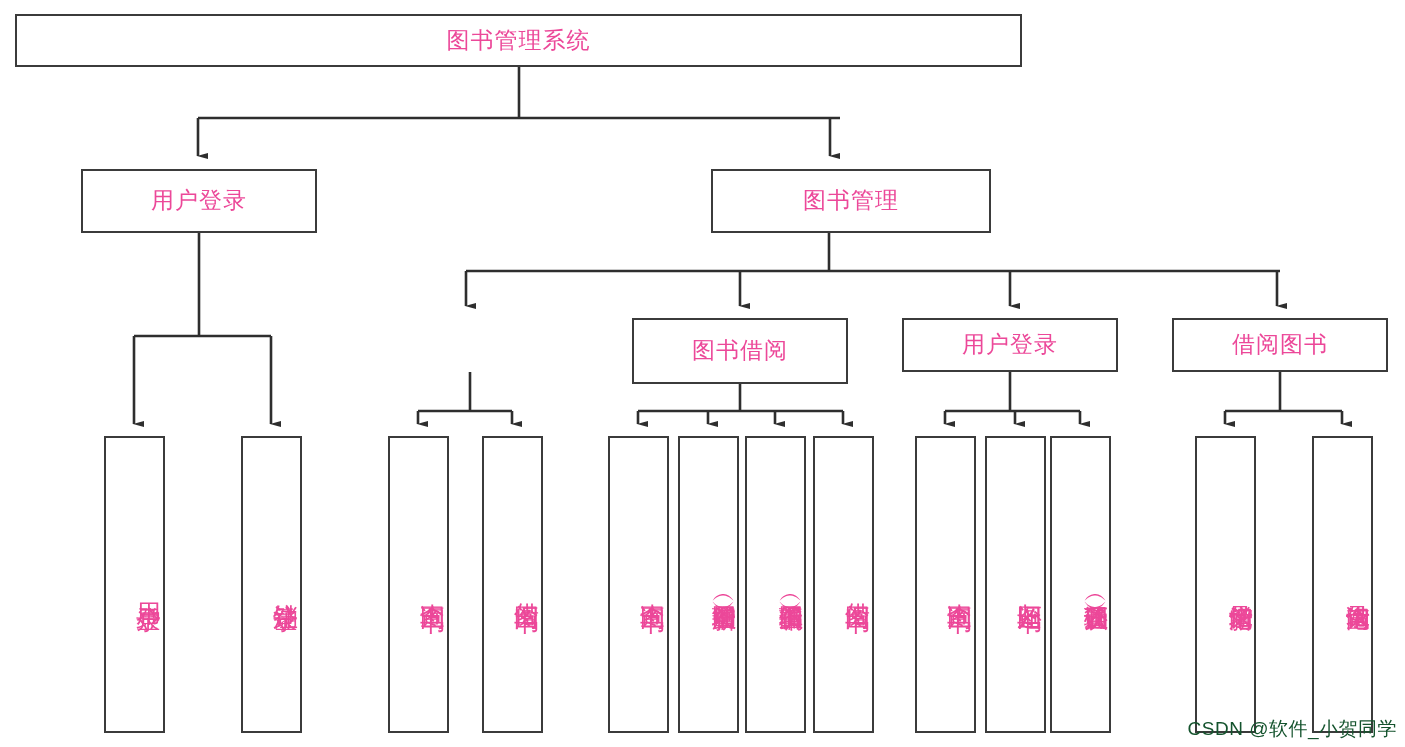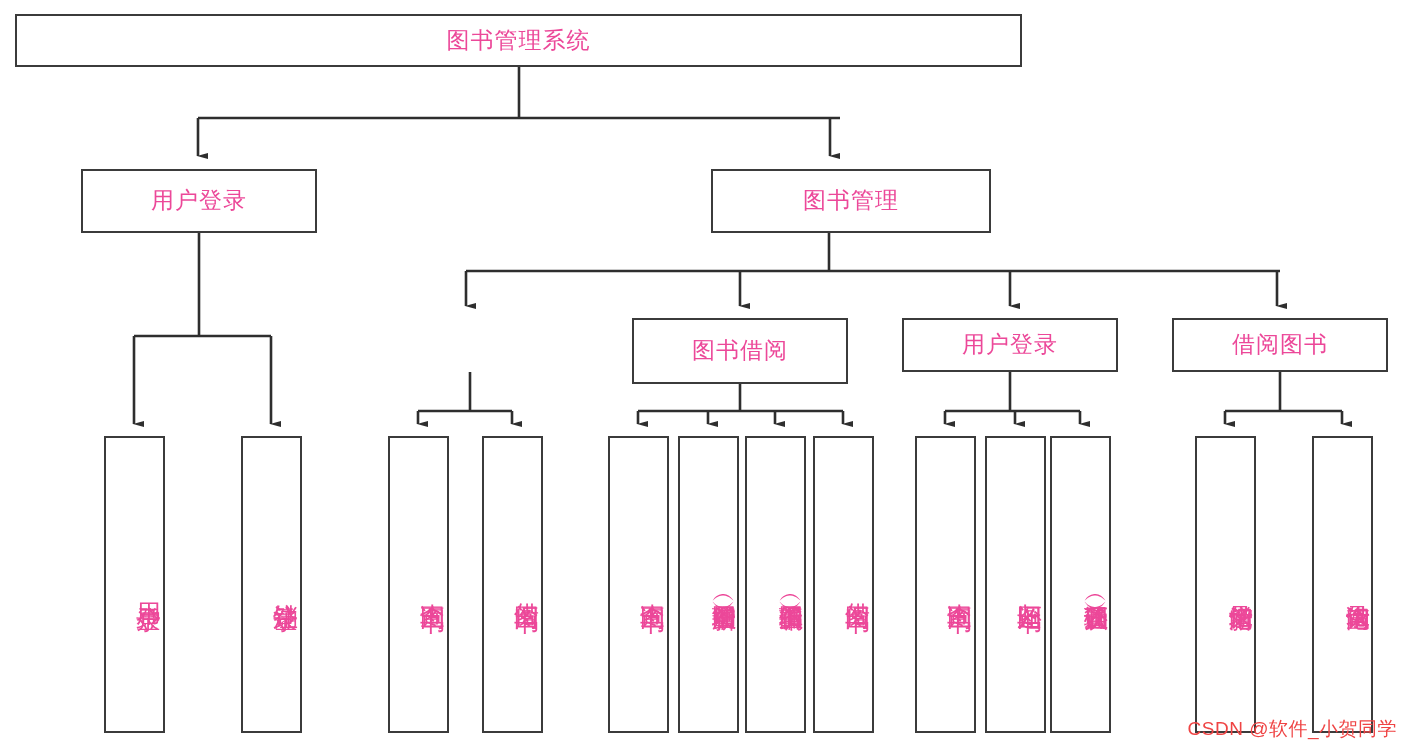--- a/index.html
+++ b/index.html
@@ -55,21 +55,21 @@
   .node .label {
     display: block;
     white-space: nowrap;
     line-height: 1.12;
   }
   .watermark {
     position: absolute;
     right: 8px;
     bottom: 5px;
     font-size: 19px;
-    color: #ef4444;
+    color: #14532d;
     letter-spacing: 0.5px;
     white-space: nowrap;
   }
 </style>
 </head>
 <body>
 
 <div id="canvas">
 
   <svg class="wires" viewBox="0 0 1405 747">

